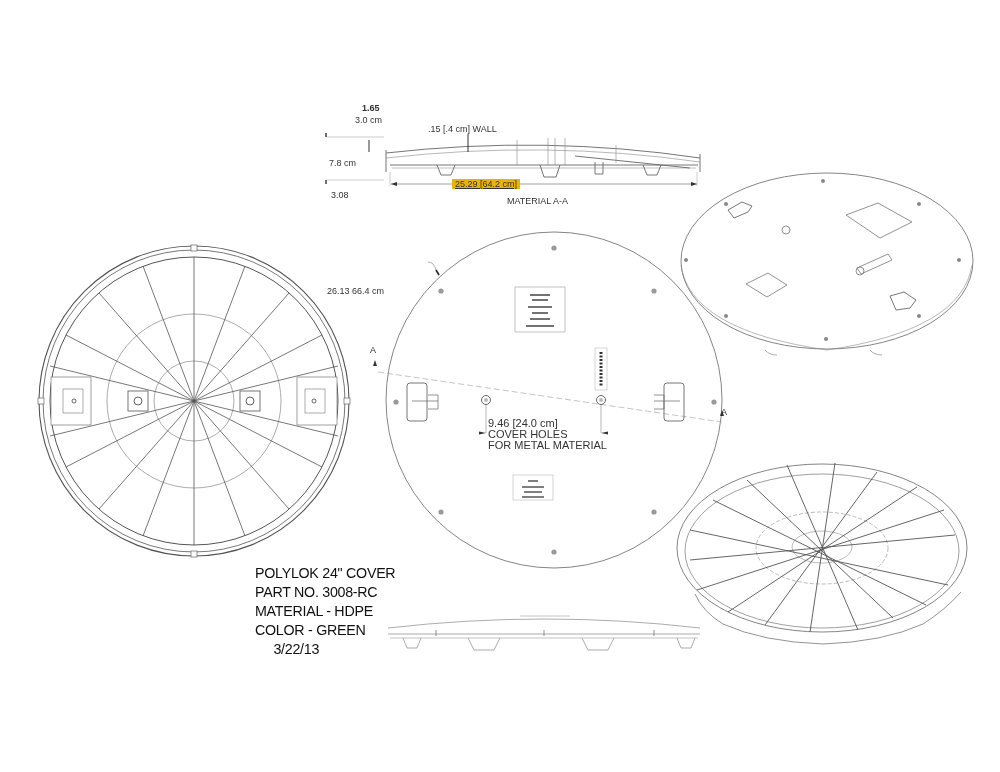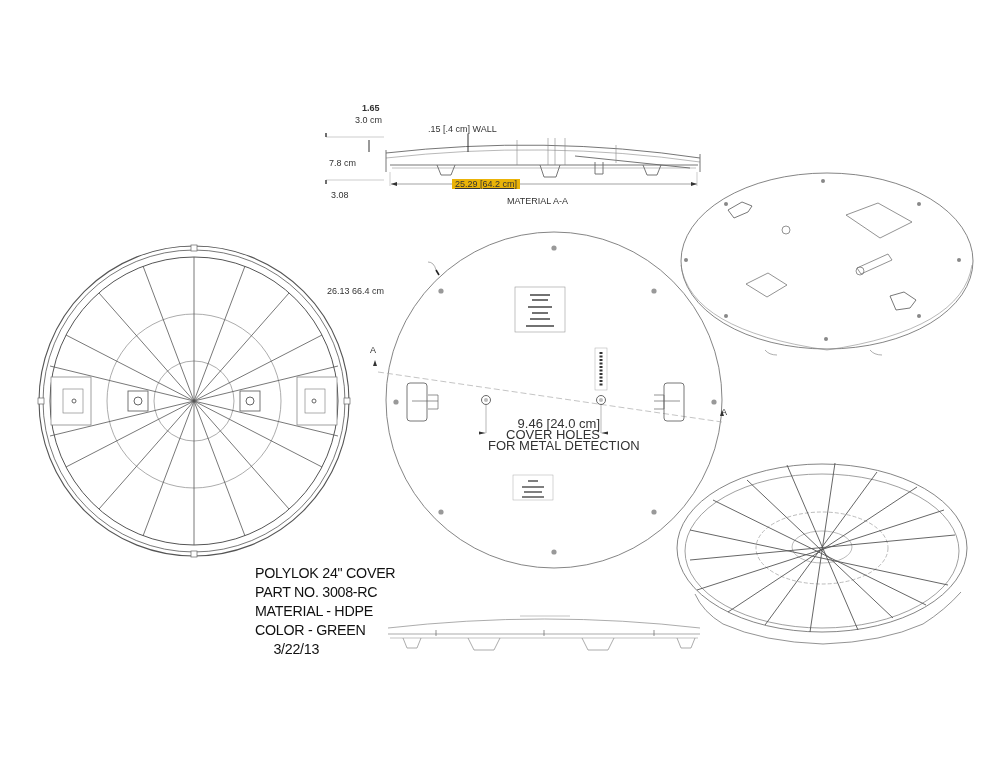--- a/index.html
+++ b/index.html
@@ -1,21 +1,21 @@
 <!DOCTYPE html>
 <html><head>
 <meta charset="utf-8">
 <style>
   html, body { margin: 0; padding: 0; background: #ffffff; }
   body { width: 1000px; height: 772px; position: relative; overflow: hidden;
          font-family: "Liberation Sans", sans-serif; color: #222; }
   svg.drawing { position: absolute; left: 0; top: 0; }
   .lbl { position: absolute; font-family: "Liberation Sans", sans-serif; color: #333; white-space: nowrap; }
   .dim { font-size: 9px; }
-  .note { font-size: 13px; text-align: right; line-height: 11px; }
+  .note { font-size: 11px; text-align: left; line-height: 11px; }
   .title-block { position: absolute; left: 255px; top: 563px; font-size: 15.5px; line-height: 19px; color: #111;
                  letter-spacing: -0.3px; transform: scaleX(0.92); transform-origin: left top; }
   .title-block div { white-space: nowrap; }
   .title-block .date { padding-left: 20px; }
 </style>
 </head>
 <body>
 
 <svg class="drawing" width="1000" height="772" viewBox="0 0 1000 772" xmlns="http://www.w3.org/2000/svg">
 
@@ -193,21 +193,21 @@
 <div class="lbl dim" style="left:452px;top:179px;background:#eab308;padding:0 3px;text-decoration:underline;">25.29 [64.2 cm]</div>
 <div class="lbl dim" style="left:507px;top:196px;">MATERIAL A-A</div>
 
 <div class="lbl dim" style="left:327px;top:254px;margin-top:32px;">26.13  66.4 cm</div>
 <div class="lbl dim" style="left:370px;top:345px;">A</div>
 <div class="lbl dim" style="left:721px;top:407px;">A</div>
 
 <div class="lbl note" style="left:488px;top:418px;width:112px;">
   <div>9.46 [24.0 cm]</div>
   <div>COVER HOLES</div>
-  <div>FOR METAL DETECTION</div>
+  <div>FOR METAL MATERIAL</div>
 </div>
 
 <div class="title-block">
   <div>POLYLOK 24" COVER</div>
   <div>PART NO. 3008-RC</div>
   <div>MATERIAL - HDPE</div>
   <div>COLOR - GREEN</div>
   <div class="date">3/22/13</div>
 </div>
 

